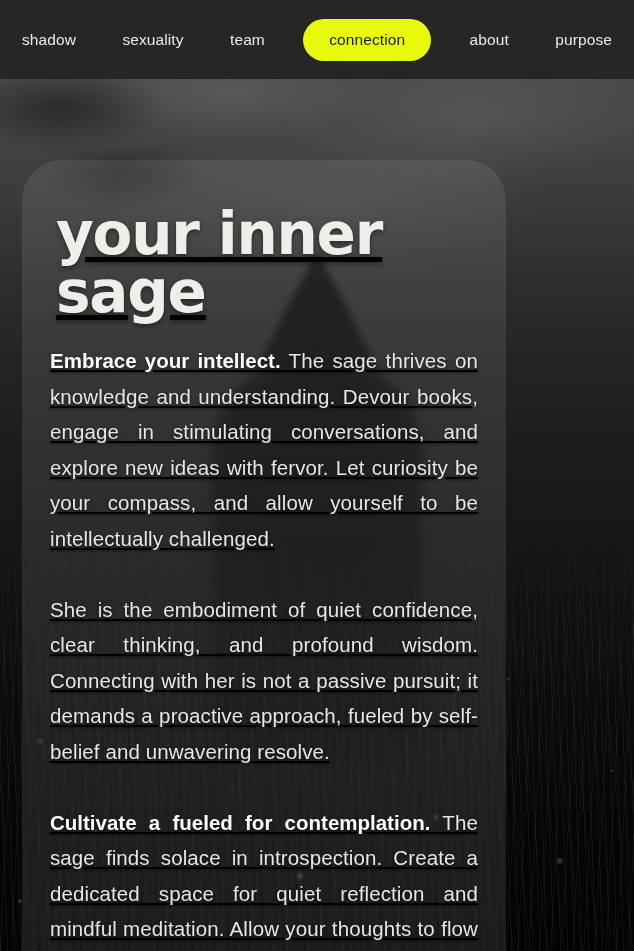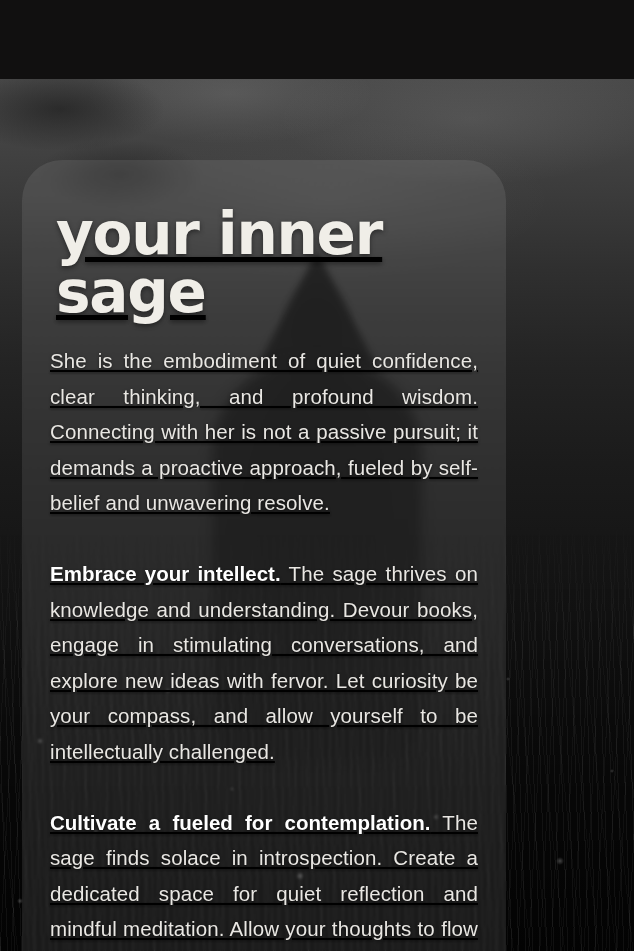--- a/index.html
+++ b/index.html
@@ -200,35 +200,43 @@
 
 <div id="page">
 
   <div class="bg-photo">
     <div class="bg-mist"></div>
     <div class="bg-figure"></div>
     <div class="bg-field"></div>
     <div class="bg-blossoms"></div>
   </div>
 
+  <nav class="navbar">
+    <button class="nav-item">shadow</button>
+    <button class="nav-item">sexuality</button>
+    <button class="nav-item">team</button>
+    <button class="nav-item active">connection</button>
+    <button class="nav-item">about</button>
+    <button class="nav-item">purpose</button>
+  </nav>
 
   <section class="card">
 
     <h1 class="card-title">your inner sage</h1>
 
     <div class="card-body">
+
+      <p class="para">
+        <span class="lead">Embrace your intellect.</span><span> The sage thrives on knowledge and understanding. Devour books, engage in stimulating conversations, and explore new ideas with fervor. Let curiosity be your compass, and allow yourself to be intellectually challenged.</span>
+      </p>
 
       <p class="para">
         <span>She is the embodiment of quiet confidence, clear thinking, and profound wisdom. Connecting with her is not a passive pursuit; it demands a proactive approach, fueled by self-belief and unwavering resolve.</span>
       </p>
 
       <p class="para">
-        <span class="lead">Embrace your intellect.</span><span> The sage thrives on knowledge and understanding. Devour books, engage in stimulating conversations, and explore new ideas with fervor. Let curiosity be your compass, and allow yourself to be intellectually challenged.</span>
-      </p>
-
-      <p class="para">
         <span class="lead">Cultivate a fueled for contemplation.</span><span> The sage finds solace in introspection. Create a dedicated space for quiet reflection and mindful meditation. Allow your thoughts to flow freely, observing them without judgment.</span>
       </p>
 
     </div>
   </section>
 
 </div>
 
 </body></html>

